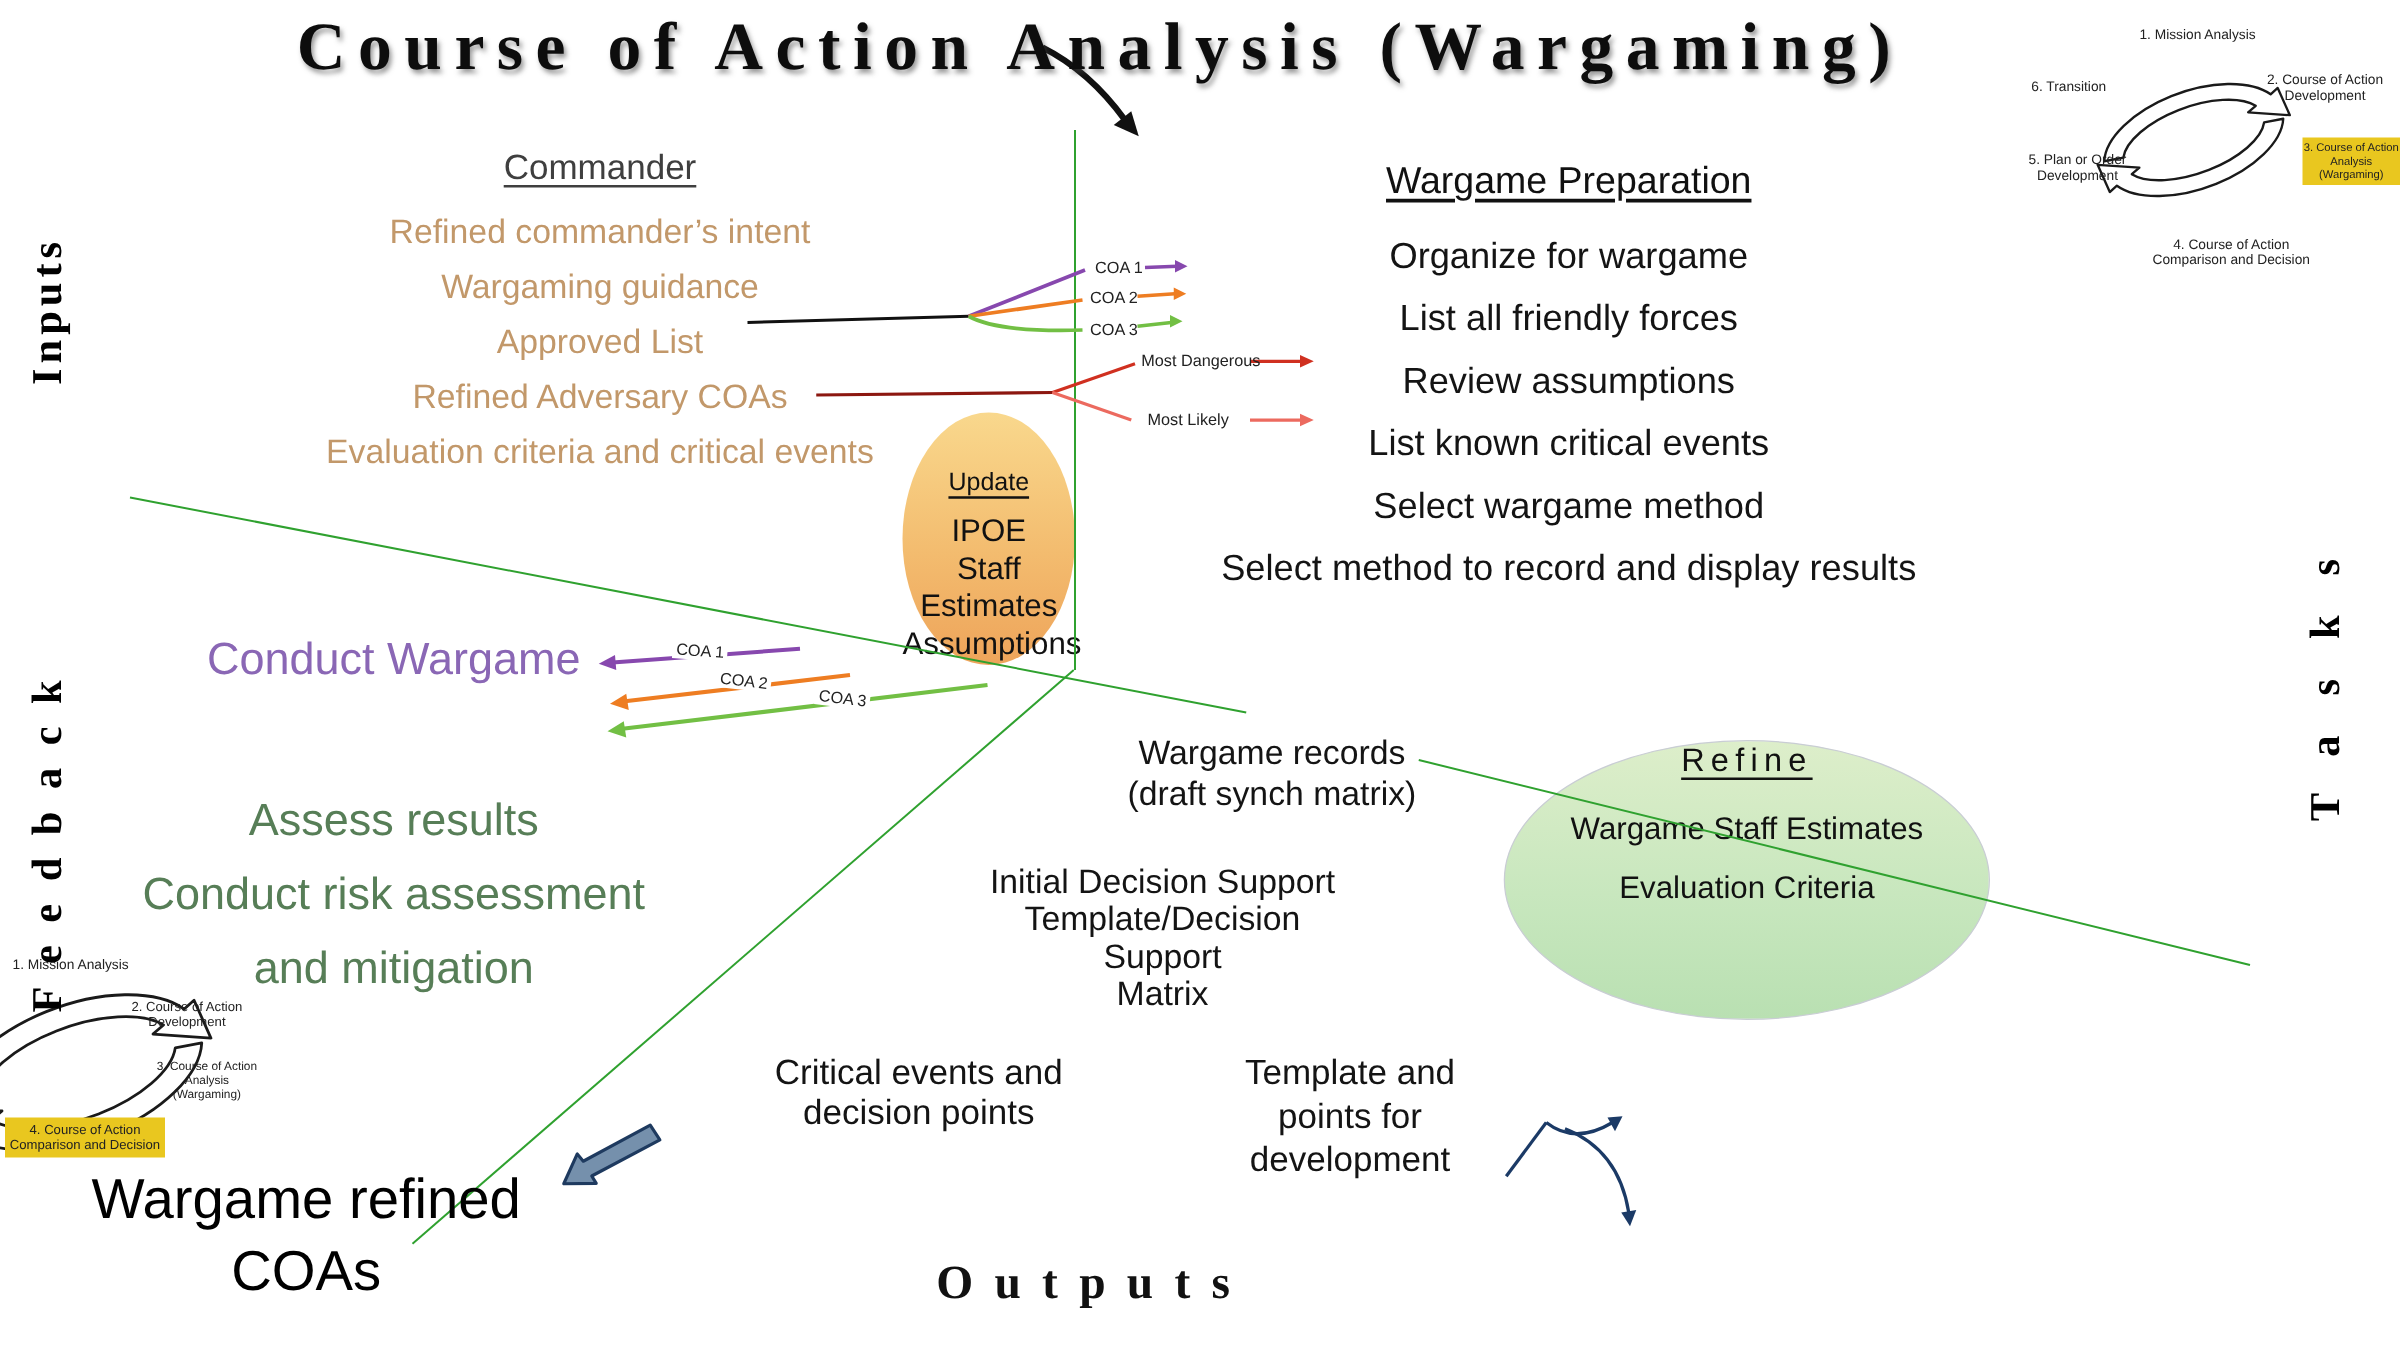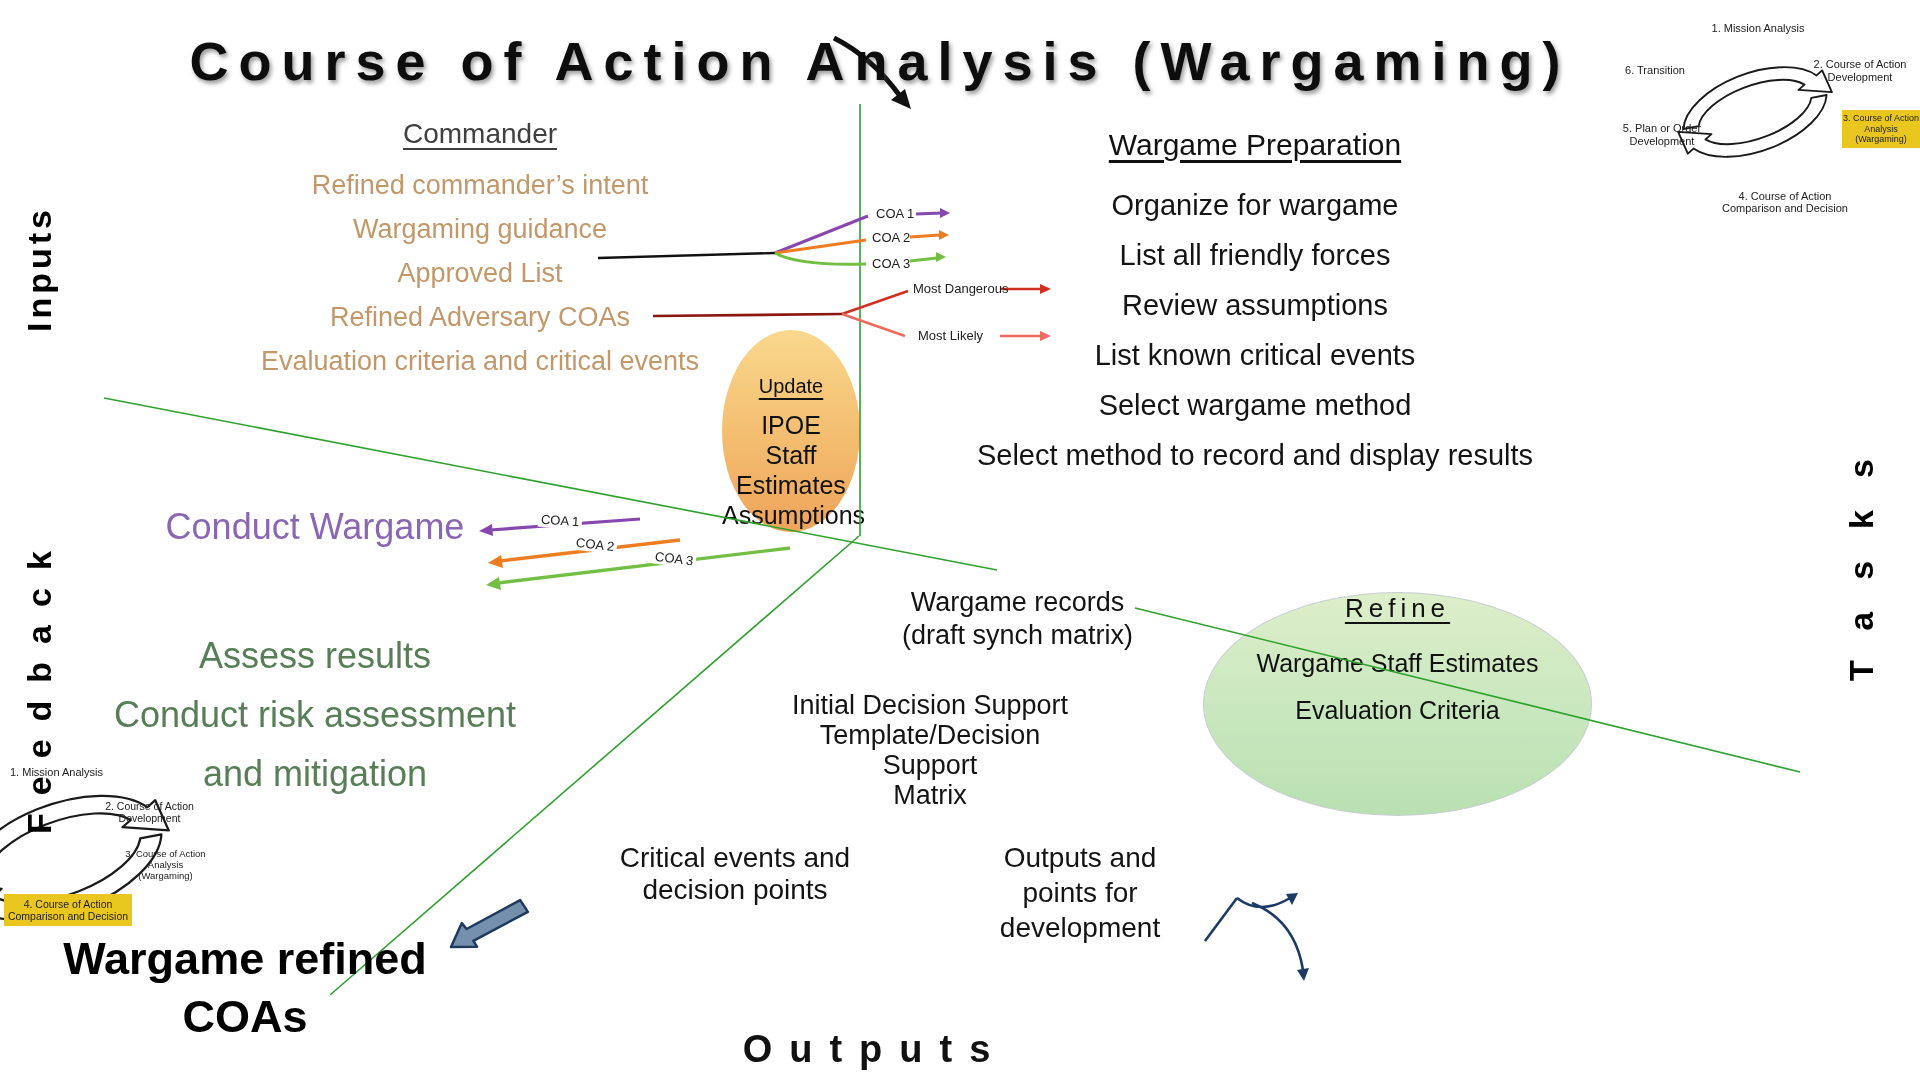--- a/index.html
+++ b/index.html
@@ -1,21 +1,21 @@
 <!DOCTYPE html>
 <html><head>
 <meta charset="utf-8">
 <style>
   html,body{margin:0;padding:0;background:#fff;}
   .stage{position:relative;width:1920px;height:1080px;background:#ffffff;overflow:hidden;
          font-family:"Liberation Sans",sans-serif;color:#1a1a1a;}
   .abs{position:absolute;}
   .ctr{text-align:center;}
   
-  .serif{font-family:Liberation Sans, sans-serif;margin-top:24px;}
+  .serif{font-family:Liberation Serif, serif;}
   .title{left:60px;top:6px;width:1640px;text-align:center;font-size:54px;font-weight:700;
          letter-spacing:10px;color:#0d0d0d;text-shadow:2px 3px 4px rgba(70,70,70,.55);}
   .vtext{writing-mode:vertical-rl;transform:rotate(180deg);font-size:34px;font-weight:600;color:#000;}
   .v-inputs{left:20px;top:76px;height:232px;letter-spacing:4px;}
   .v-feedback{left:20px;top:394px;height:416px;letter-spacing:18px;}
   .v-tasks{left:1842px;top:322px;height:335px;letter-spacing:32px;}
   .outputs{left:640px;top:1004px;width:470px;font-size:38px;font-weight:600;letter-spacing:17px;color:#111;}
   
   .hdr{text-decoration:underline;text-underline-offset:5px;}
   .commander-hdr{left:280px;top:118px;width:400px;font-size:28px;color:#3f3f3f;}
@@ -32,21 +32,21 @@
       background:linear-gradient(180deg,#DDEECA 0%,#C8E7BE 55%,#B9E0B2 100%);}
   .refine-hdr{font-size:26px;letter-spacing:5px;color:#111;}
   .refine-items{margin-top:16px;font-size:25px;line-height:47px;color:#111;}
   
   .conduct{left:130px;top:506px;width:370px;font-size:36px;color:#8A67B5;}
   .assess{left:60px;top:626px;width:510px;font-size:36px;line-height:59px;color:#577E57;}
   .records{left:870px;top:586px;width:295px;font-size:27px;line-height:33px;color:#141414;}
   .dst{left:775px;top:690px;width:310px;font-size:27px;line-height:30px;color:#141414;}
   .crit{left:580px;top:842px;width:310px;font-size:28px;line-height:32px;color:#141414;}
   .branches{left:955px;top:840px;width:250px;font-size:28px;line-height:35px;color:#141414;}
-  .refined{left:30px;top:930px;width:430px;font-size:45px;line-height:58px;font-weight:700;color:#000;}
+  .refined{left:30px;top:930px;width:430px;font-size:45px;line-height:58px;font-weight:400;color:#000;}
   
   .lbl{position:absolute;font-size:13px;color:#222;white-space:nowrap;}
   .chip{background:#fff;padding:0 3px;}
   
   .mini-lbl{position:absolute;color:#222;white-space:normal;}
   .ylw{background:#E9C71F;}
   svg.overlay{position:absolute;left:0;top:0;pointer-events:none;}
 </style>
 </head>
 <body>
@@ -193,21 +193,21 @@
     <div>Template/Decision Support</div>
     <div>Matrix</div>
   </div>
 
   <div class="abs ctr crit">
     <div>Critical events and</div>
     <div>decision points</div>
   </div>
 
   <div class="abs ctr branches">
-    <div>Outputs and</div>
+    <div>Template and</div>
     <div>points for</div>
     <div>development</div>
   </div>
 
   <div class="abs ctr refined">
     <div>Wargame refined</div>
     <div>COAs</div>
   </div>
 
   <div class="mini-lbl ctr" style="left:1668px;top:22px;width:180px;font-size:11px;">1. Mission Analysis</div>

